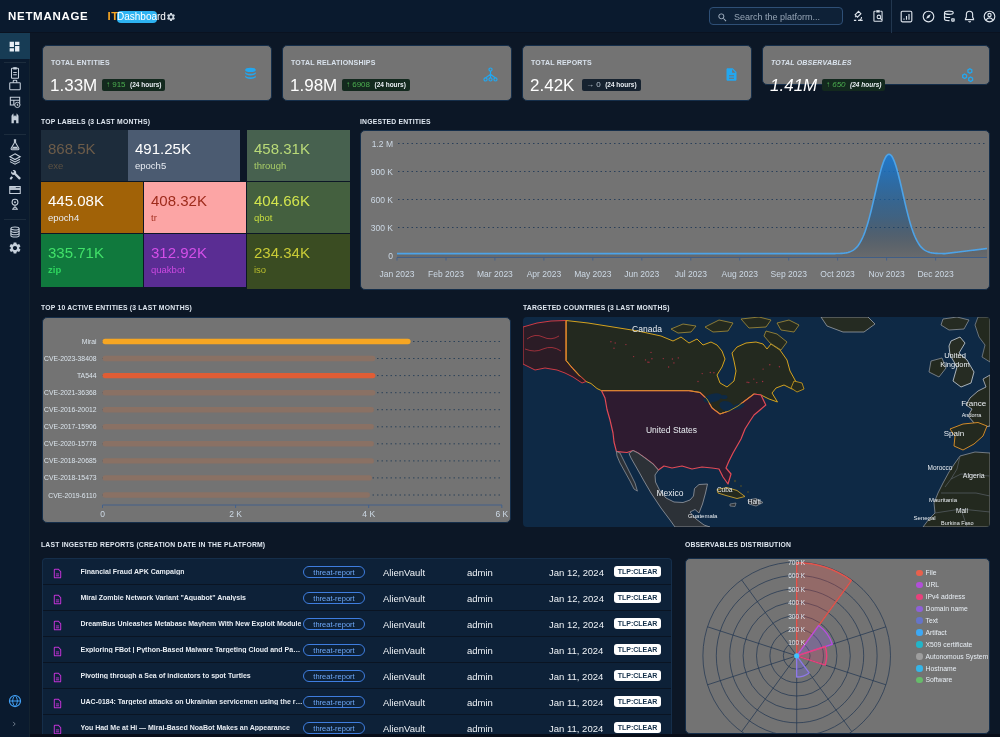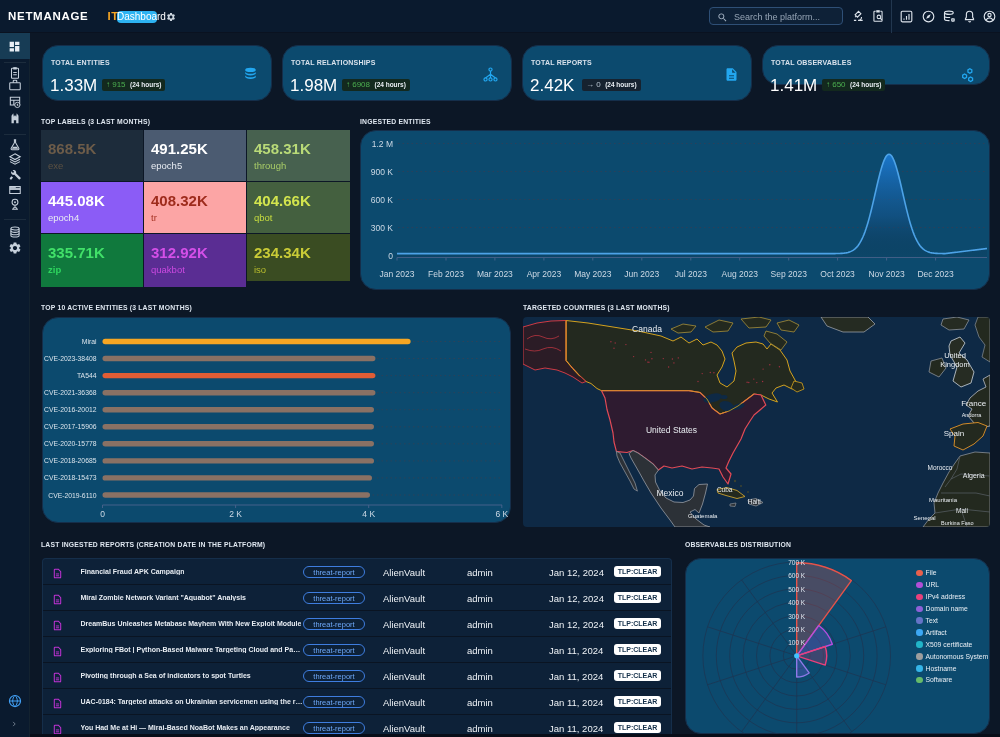--- a/index.html
+++ b/index.html
@@ -16,31 +16,31 @@
 #search .ph { position:absolute; left:24px; top:4px; font-size:9px; color:#95a4b5; }
 #search svg { position:absolute; left:7px; top:3.5px; }
 .hico { position:absolute; top:9px; }
 #hdiv { position:absolute; left:891px; top:0px; width:1px; height:33px; background:#22374f; }
 
 #sidebar { position:absolute; left:0; top:33px; width:30px; height:704px; background:#0a1a2e; border-right:1px solid #13222f; }
 #sel { position:absolute; left:0; top:0px; width:30px; height:26px; background:#173c55; }
 .sico { position:absolute; left:8px; }
 .sdiv { position:absolute; left:4px; width:22px; height:1px; background:#1c2c3d; }
 
-.card { position:absolute; background:#0c4a6e; border:1px solid #152e4a; border-radius:16px;padding-left:37px; }
+.card { position:absolute; background:#737373; border:1px solid #152e4a; border-radius:5px;padding-left:37px; }
 .ctitle { position:absolute; font-size:6.8px; font-weight:bold; color:#dfe7f0; letter-spacing:0.2px; }
 
 .stitle { position:absolute; left:8px; top:13px; font-size:7px; font-weight:bold; color:#d9e2ec; letter-spacing:0.2px; }
 .snum { position:absolute; left:7px; top:30px; font-size:17px; color:#ffffff; }
 .schip { position:absolute; left:59px; top:33px; height:12px; border-radius:2px; background:#13291e; font-size:8px; line-height:12px; padding:0 4px; color:#4caf50; white-space:nowrap; }
 .schip .hrs { color:#e8edf2; font-size:6.5px; font-weight:bold; }
 .sicon { position:absolute; right:12px; top:20px; }
 
 .tile { position:absolute; overflow:hidden; }
-.tile .tn { position:absolute; left:7px; top:10px; font-size:15px; font-weight:bold;text-align:right; }
+.tile .tn { position:absolute; left:7px; top:10px; font-size:15px; font-weight:normal;text-align:right; }
 .tile .tl { position:absolute; left:7px; top:30px; font-size:9.5px; }
 
 .trow { position:absolute; left:0; width:628px; height:26px; border-bottom:1px solid #0a1422; }
 .trow .tic { position:absolute; left:9px; top:7px; }
 .trow .ttl { position:absolute; left:37.5px; top:9px; font-size:7px; font-weight:bold; color:#e8edf3; max-width:222px; white-space:nowrap; overflow:hidden; text-overflow:ellipsis; }
 .trow .chip { position:absolute; left:260px; top:7px; width:62px; height:12px; border:1px solid #3e7ddf; border-radius:6px; color:#6ea8f7; font-size:7.5px; text-align:center; line-height:12px; }
 .trow .src { position:absolute; left:340px; top:8px; font-size:9.5px; color:#eef2f6; }
 .trow .adm { position:absolute; left:424px; top:8px; font-size:9.5px; color:#eef2f6; }
 .trow .dt  { position:absolute; left:506px; top:8px; width:60px; font-size:9.5px; color:#eef2f6; white-space:nowrap; }
 .trow .tlp { position:absolute; left:571px; top:7px; width:47px; height:11px; background:#ffffff; border-radius:3px; color:#14304a; font-size:7px; font-weight:bold; text-align:center; line-height:11px; }
@@ -194,66 +194,66 @@
       </svg>
   </div>
   <div class="card" style="left:522px; top:45px; width:230px; height:56px;">
     <div class="stitle">TOTAL REPORTS</div>
     <div class="snum">2.42K</div>
     <div class="schip" style="background:#16222f; color:#b9c5d1;">→ 0&nbsp; <span class="hrs">(24 hours)</span></div>
       <svg class="sicon" width="15" height="17" viewBox="0 0 24 24">
         <path fill="#22a7f0" d="M14 2H6c-1.1 0-2 .9-2 2v16c0 1.1.9 2 2 2h12c1.1 0 2-.9 2-2V8l-6-6zm-1 7V3.5L18.5 9H13zm-5 4h8v1.8H8V13zm0 4h8v1.8H8V17z"></path>
       </svg>
   </div>
-  <div class="card" style="left:762px; top:45px; width:228px; height:40px;">
+  <div class="card" style="left:762px; top:45px; width:228px; height:40px;font-style:italic;">
     <div class="stitle">TOTAL OBSERVABLES</div>
     <div class="snum">1.41M</div>
     <div class="schip">↑ 650&nbsp; <span class="hrs">(24 hours)</span></div>
       <svg class="sicon" width="18" height="18" viewBox="0 0 24 24">
         <g fill="none" stroke="#22a7f0" stroke-width="1.7">
           <path d="M14.5 3.6l2.6 1.5v3l-2.6 1.5-2.6-1.5v-3zM7.5 10.6l2.6 1.5v3l-2.6 1.5-2.6-1.5v-3zM15.5 14.6l2.6 1.5v3l-2.6 1.5-2.6-1.5v-3z"></path>
         </g>
       </svg>
   </div>
 
   <div class="ctitle" style="left:41px; top:118px;">TOP LABELS (3 LAST MONTHS)</div>
   <div id="treemap" class="abs" style="left:41px; top:130px; width:309px; height:157px; background:#0c1726;">
     <div class="tile" style="left:0; top:0; width:102px; height:51px; background:#1d2c3b;">
         <div class="tn" style="color:#6d5c49;">868.5K</div>
         <div class="tl" style="color:#5c5142;">exe</div>
       </div>
-    <div class="tile" style="left:103px; top:0; width:102px; height:51px; background:#4b5b71;">
+    <div class="tile" style="left:87px; top:0; width:112px; height:51px; background:#4b5b71;">
         <div class="tn" style="color:#ffffff;">491.25K</div>
         <div class="tl" style="color:#e8ecf2;">epoch5</div>
       </div>
     <div class="tile" style="left:206px; top:0; width:103px; height:51px; background:#47614f;">
         <div class="tn" style="color:#b9da78;">458.31K</div>
         <div class="tl" style="color:#a9cd67;">through</div>
       </div>
-    <div class="tile" style="left:0; top:52px; width:102px; height:51px; background:#8b5cf6;">
+    <div class="tile" style="left:0; top:52px; width:102px; height:51px; background:#a16207;">
         <div class="tn" style="color:#ffffff;">445.08K</div>
         <div class="tl" style="color:#e8ecf2;">epoch4</div>
       </div>
     <div class="tile" style="left:103px; top:52px; width:102px; height:51px; background:#fca5a5;">
         <div class="tn" style="color:#9e2b1c;">408.32K</div>
         <div class="tl" style="color:#a63324;">tr</div>
       </div>
     <div class="tile" style="left:206px; top:52px; width:103px; height:51px; background:#44603f;">
         <div class="tn" style="color:#d3e54e;">404.66K</div>
         <div class="tl" style="color:#c8dd3f;">qbot</div>
       </div>
     <div class="tile" style="left:0; top:104px; width:102px; height:53px; background:#10793d;">
         <div class="tn" style="color:#41e169;">335.71K</div>
         <div class="tl" style="color:#2ed45e;font-weight:bold;">zip</div>
       </div>
     <div class="tile" style="left:103px; top:104px; width:102px; height:53px; background:#5a2d93;">
         <div class="tn" style="color:#d44fe8;">312.92K</div>
         <div class="tl" style="color:#cb49e0;">quakbot</div>
       </div>
-    <div class="tile" style="left:206px; top:104px; width:103px; height:47px; background:#3a4c22;">
+    <div class="tile" style="left:206px; top:104px; width:103px; height:55px; background:#3a4c22;">
         <div class="tn" style="color:#c9cb37;">234.34K</div>
         <div class="tl" style="color:#b8bc2d;">iso</div>
       </div>
   </div>
 
   <div class="ctitle" style="left:360px; top:118px;">INGESTED ENTITIES</div>
   <div class="card" style="left:360px; top:130px; width:630px; height:160px;"></div>
   <svg id="ingested" class="abs" style="left:360px; top:130px;" width="630" height="160" viewBox="0 0 630 160">
       <defs>
         <linearGradient id="ag" x1="0" y1="0" x2="0" y2="1">

